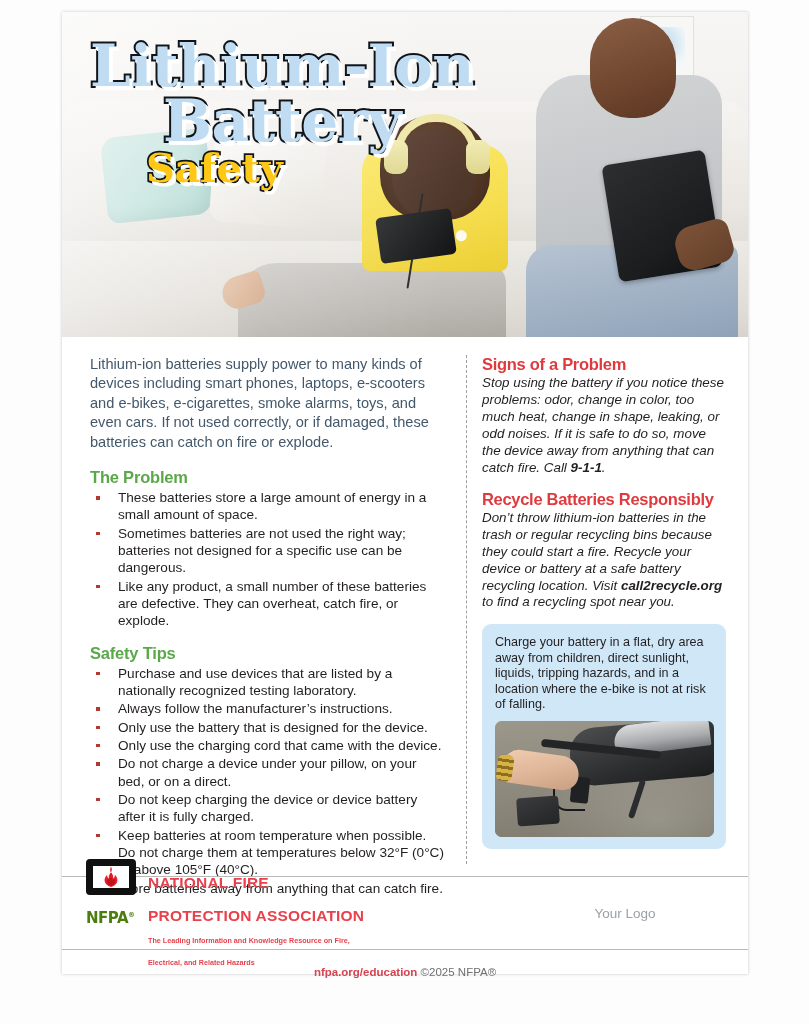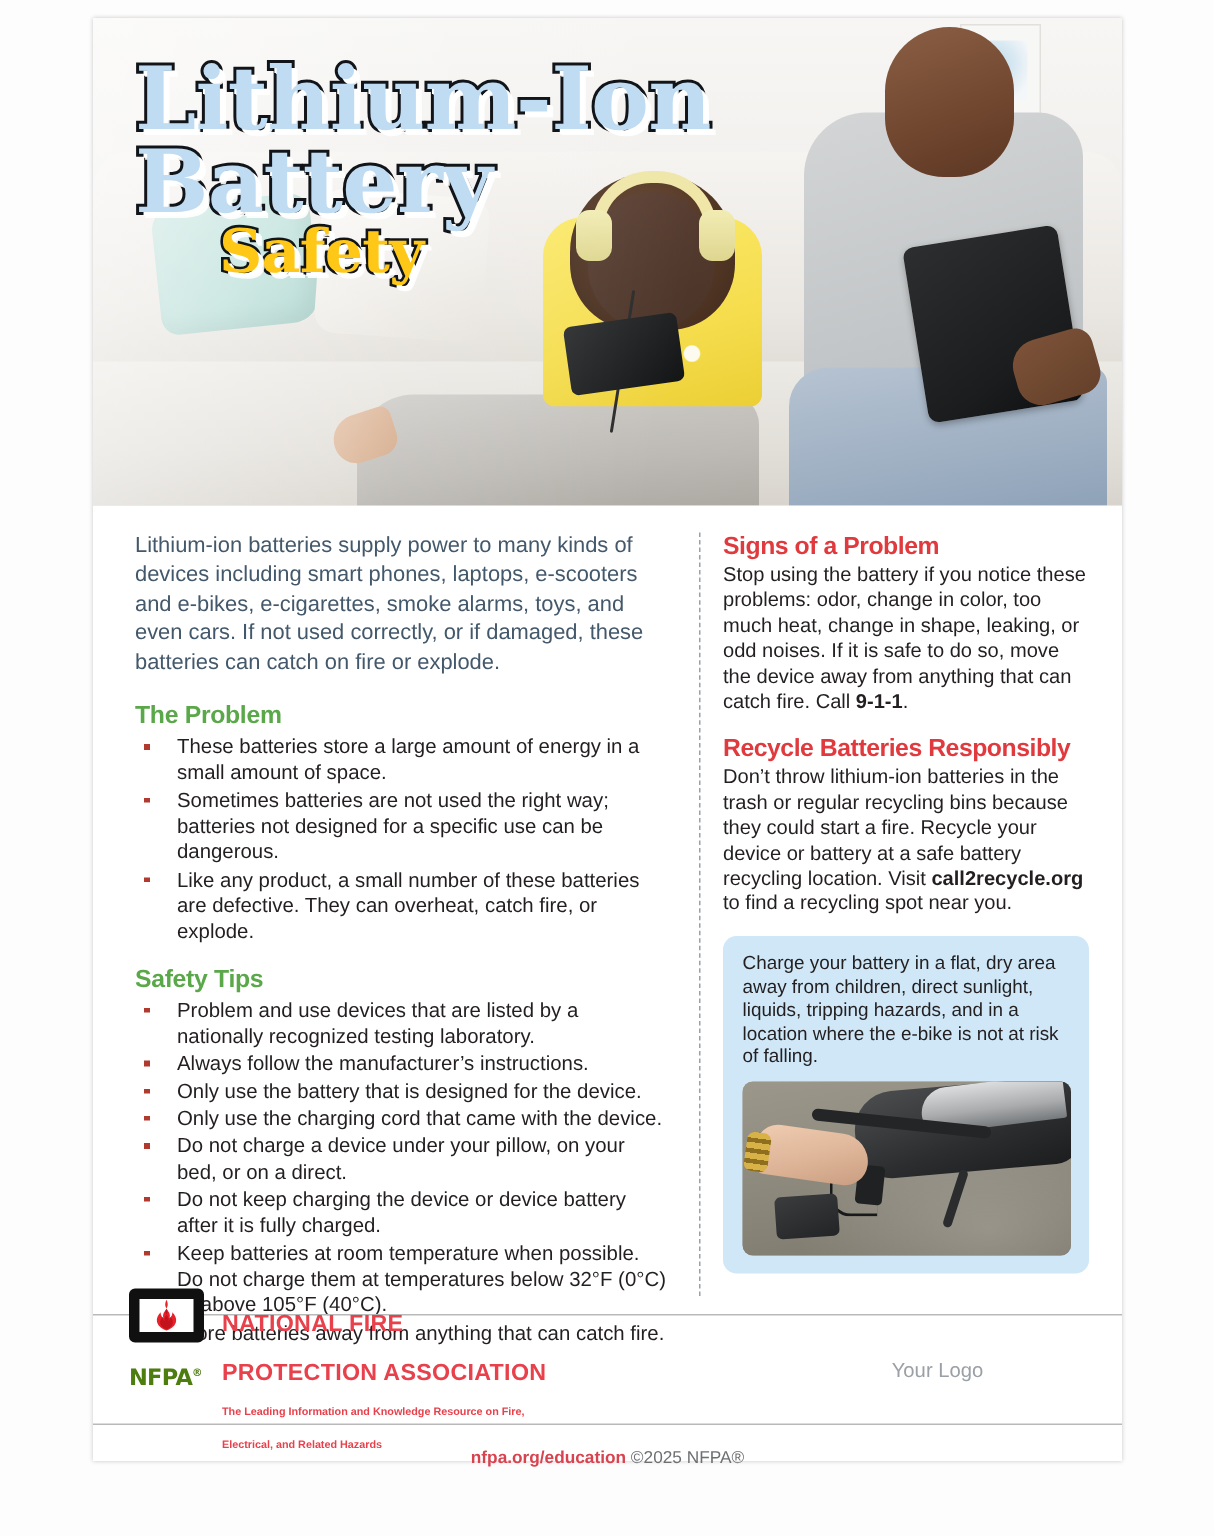--- a/index.html
+++ b/index.html
@@ -206,21 +206,21 @@
     line-height: 0.92;
     color: #bfdcf2;
     margin: 0;
     -webkit-text-stroke: 4px #111418;
     paint-order: stroke fill;
     text-shadow:
        3px 3px 0 #ffffff,
        4px 4px 0 rgba(255,255,255,0.9);
   }
   .title-1 { font-size: 58px; }
-  .title-2 { font-size: 58px; margin-top: 2px; }
+  .title-2 { font-size: 58px; margin-top: 2px; text-align: center; }
   .title-3 {
     font-size: 40px;
     color: #ffc817;
     margin-top: 1px;
     margin-left: 56px;
     -webkit-text-stroke: 3.5px #111418;
   }
 
   
   .content {
@@ -297,20 +297,21 @@
     width: 3.5px;
     height: 3.5px;
     background: #b03a2e;
   }
 
   .rtext {
     font-size: 13.4px;
     line-height: 1.265;
     color: #231f20;
     margin: 0 0 13px 0;
+    font-style: italic;
   }
   .rtext b { font-weight: bold; }
 
   
   .callout {
     background: #cfe7f7;
     border-radius: 9px;
     padding: 11px 12px 12px 13px;
     margin-top: 4px;
   }
@@ -518,21 +519,21 @@
 
         <h2 class="sec-green">The Problem</h2>
         <ul class="bullets">
           <li>These batteries store a large amount of energy in a small amount of space.</li>
           <li>Sometimes batteries are not used the right way; batteries not designed for a specific use can be dangerous.</li>
           <li>Like any product, a small number of these batteries are defective. They can overheat, catch fire, or explode.</li>
         </ul>
 
         <h2 class="sec-green">Safety Tips</h2>
         <ul class="bullets">
-          <li>Problem and use devices that are listed by a nationally recognized testing laboratory.</li>
+          <li>Purchase and use devices that are listed by a nationally recognized testing laboratory.</li>
           <li>Always follow the manufacturer’s instructions.</li>
           <li>Only use the battery that is designed for the device.</li>
           <li>Only use the charging cord that came with the device.</li>
           <li>Do not charge a device under your pillow, on your bed, or on a direct.</li>
           <li>Do not keep charging the device or device battery after it is fully charged.</li>
           <li>Keep batteries at room temperature when possible. Do not charge them at temperatures below 32°F (0°C) or above 105°F (40°C).</li>
           <li>Store batteries away from anything that can catch fire.</li>
         </ul>
       </div>
 

